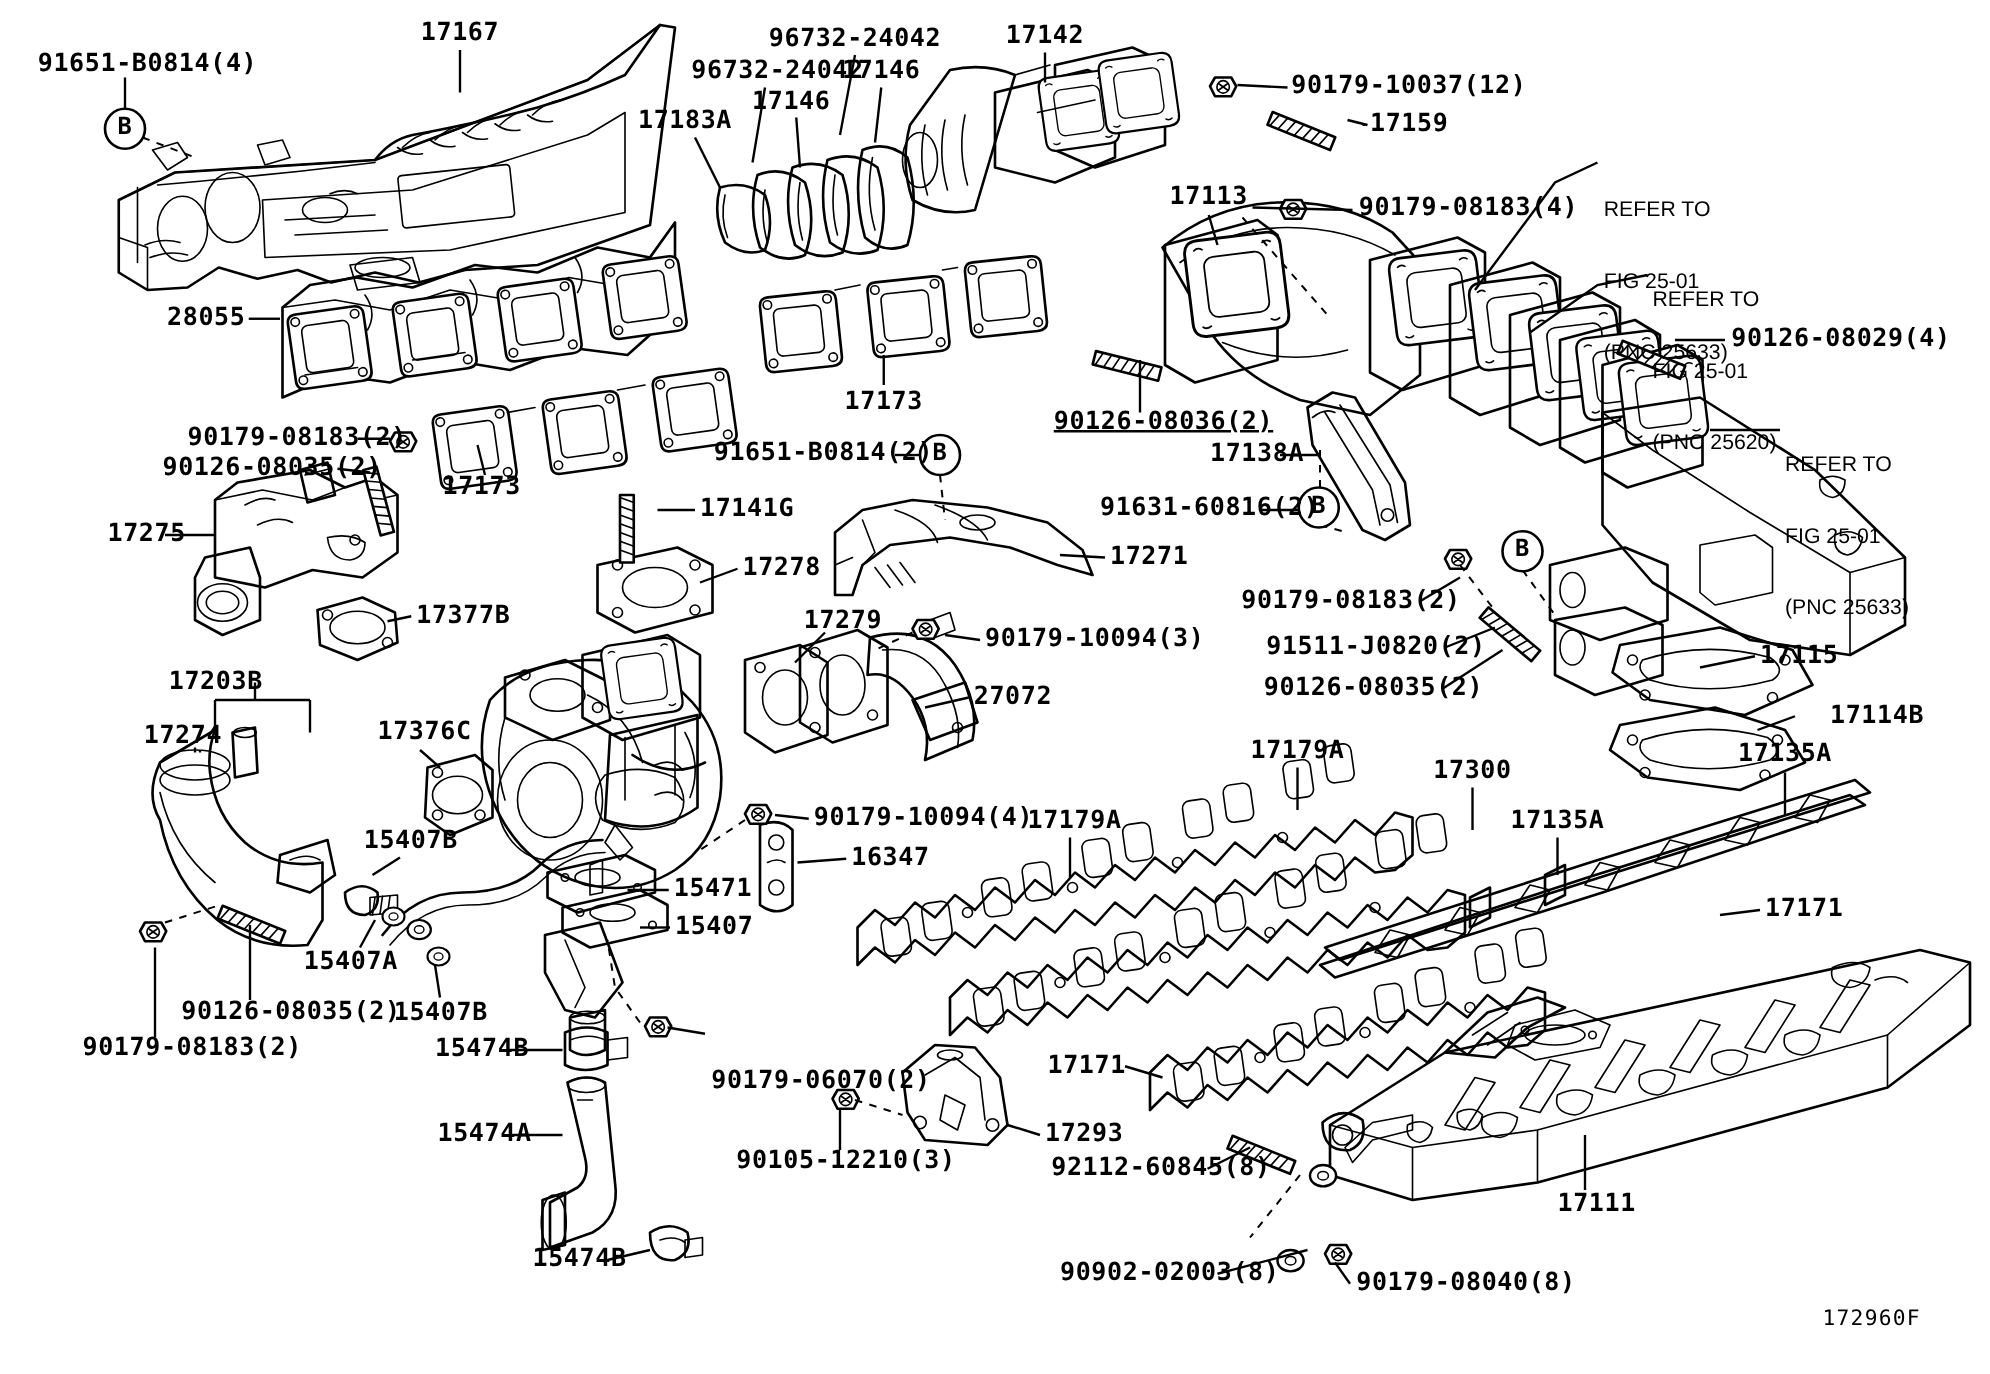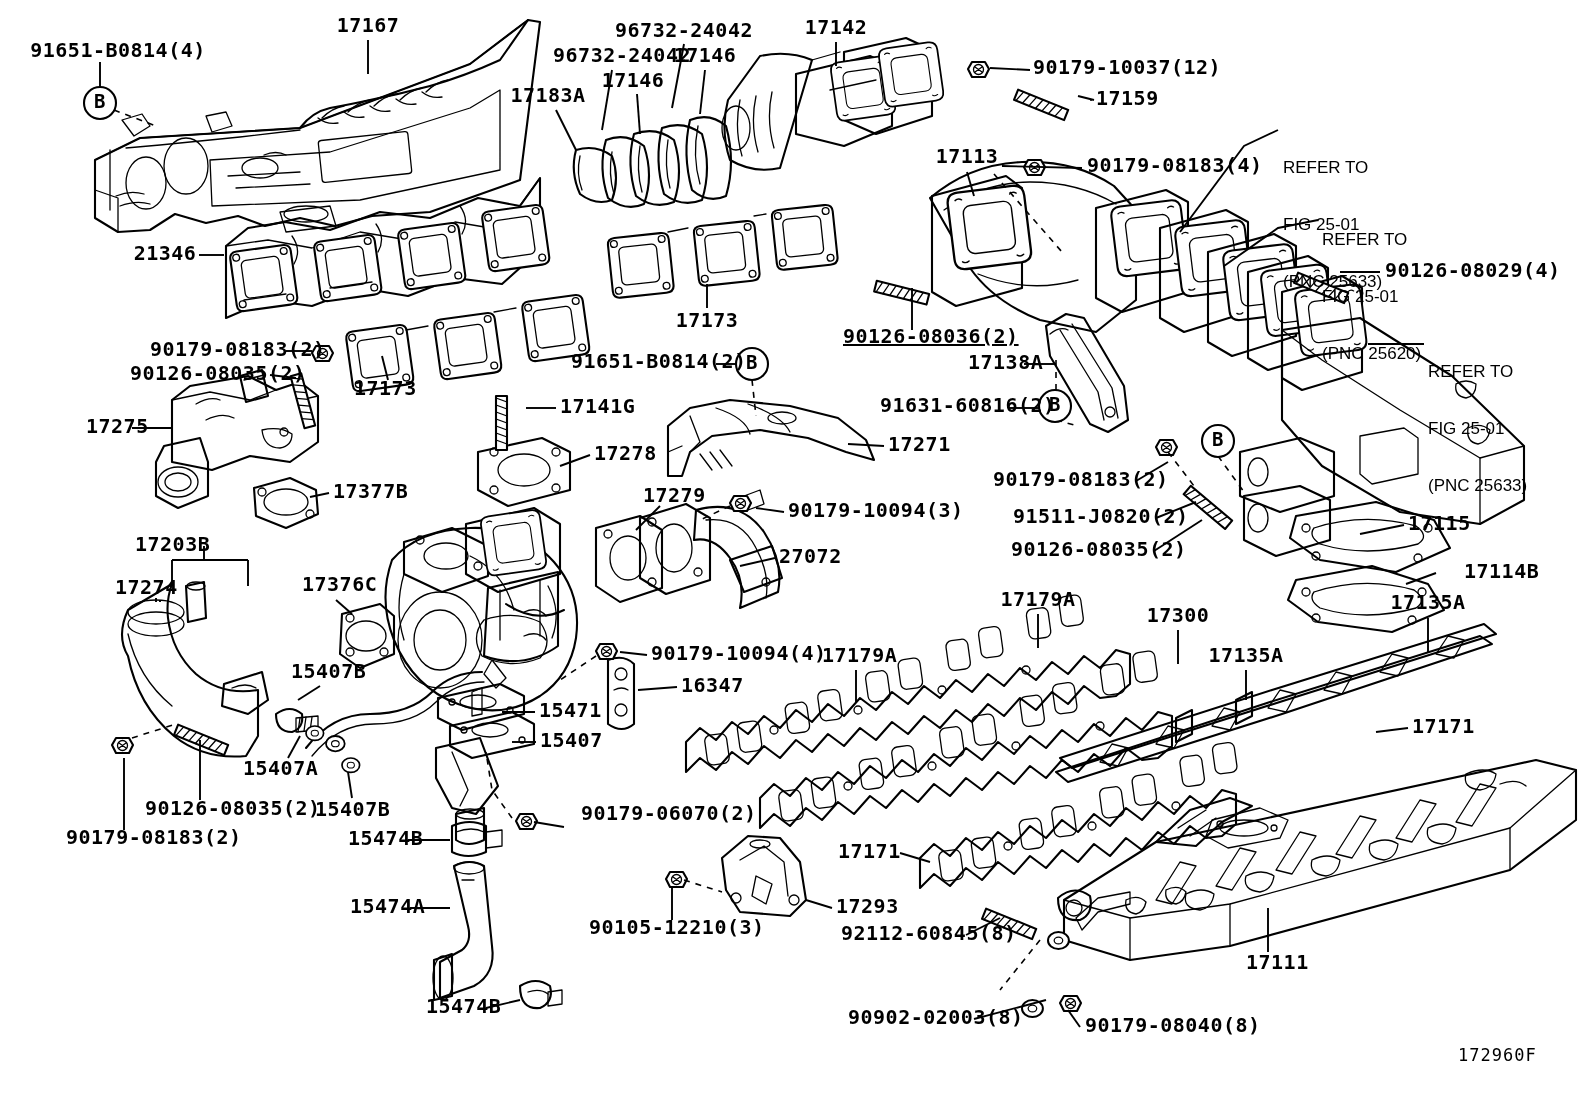--- a/index.html
+++ b/index.html
@@ -646,21 +646,21 @@
       <div class="lbl cen" style="left: 684px; top: 19px;">96732-24042</div>
       <div class="lbl cen" style="left: 622px; top: 44px;">96732-24042</div>
       <div class="lbl cen" style="left: 705px; top: 44px;">17146</div>
       <div class="lbl cen" style="left: 633px; top: 69px;">17146</div>
       <div class="lbl cen" style="left: 548px; top: 84px;">17183A</div>
       <div class="lbl cen" style="left: 836px; top: 16px;">17142</div>
       <div class="lbl" style="left: 1033px; top: 56px;">90179-10037(12)</div>
       <div class="lbl" style="left: 1096px; top: 87px;">17159</div>
       <div class="lbl cen" style="left: 967px; top: 145px;">17113</div>
       <div class="lbl" style="left: 1087px; top: 154px;">90179-08183(4)</div>
-      <div class="lbl cen" style="left: 165px; top: 242px;">21346</div>
+      <div class="lbl cen" style="left: 165px; top: 242px;">28055</div>
       <div class="lbl cen" style="left: 707px; top: 309px;">17173</div>
       <div class="lbl" style="left: 843px; top: 325px; text-decoration: underline;">90126-08036(2)</div>
       <div class="lbl" style="left: 1385px; top: 259px;">90126-08029(4)</div>
       <div class="lbl" style="left: 968px; top: 351px;">17138A</div>
       <div class="lbl" style="left: 880px; top: 394px;">91631-60816(2)</div>
       <div class="lbl" style="left: 150px; top: 338px;">90179-08183(2)</div>
       <div class="lbl" style="left: 130px; top: 362px;">90126-08035(2)</div>
       <div class="lbl" style="left: 86px; top: 415px;">17275</div>
       <div class="lbl" style="left: 354px; top: 377px;">17173</div>
       <div class="lbl" style="left: 571px; top: 350px;">91651-B0814(2)</div>
@@ -688,21 +688,21 @@
       <div class="lbl" style="left: 651px; top: 642px;">90179-10094(4)</div>
       <div class="lbl" style="left: 681px; top: 674px;">16347</div>
       <div class="lbl" style="left: 539px; top: 699px;">15471</div>
       <div class="lbl" style="left: 540px; top: 729px;">15407</div>
       <div class="lbl" style="left: 291px; top: 660px;">15407B</div>
       <div class="lbl" style="left: 243px; top: 757px;">15407A</div>
       <div class="lbl" style="left: 315px; top: 798px;">15407B</div>
       <div class="lbl" style="left: 145px; top: 797px;">90126-08035(2)</div>
       <div class="lbl" style="left: 66px; top: 826px;">90179-08183(2)</div>
       <div class="lbl" style="left: 348px; top: 827px;">15474B</div>
-      <div class="lbl" style="left: 569px; top: 802px; margin-left: 12px;">90179-06070(2)</div>
+      <div class="lbl" style="left: 569px; top: 852px;">90179-06070(2)</div>
       <div class="lbl" style="left: 350px; top: 895px;">15474A</div>
       <div class="lbl" style="left: 426px; top: 995px;">15474B</div>
       <div class="lbl" style="left: 589px; top: 916px;">90105-12210(3)</div>
       <div class="lbl" style="left: 836px; top: 895px;">17293</div>
       <div class="lbl" style="left: 841px; top: 922px;">92112-60845(8)</div>
       <div class="lbl" style="left: 838px; top: 840px;">17171</div>
       <div class="lbl" style="left: 848px; top: 1006px;">90902-02003(8)</div>
       <div class="lbl" style="left: 1085px; top: 1014px;">90179-08040(8)</div>
       <div class="lbl" style="left: 1246px; top: 951px;">17111</div>
     </div>

